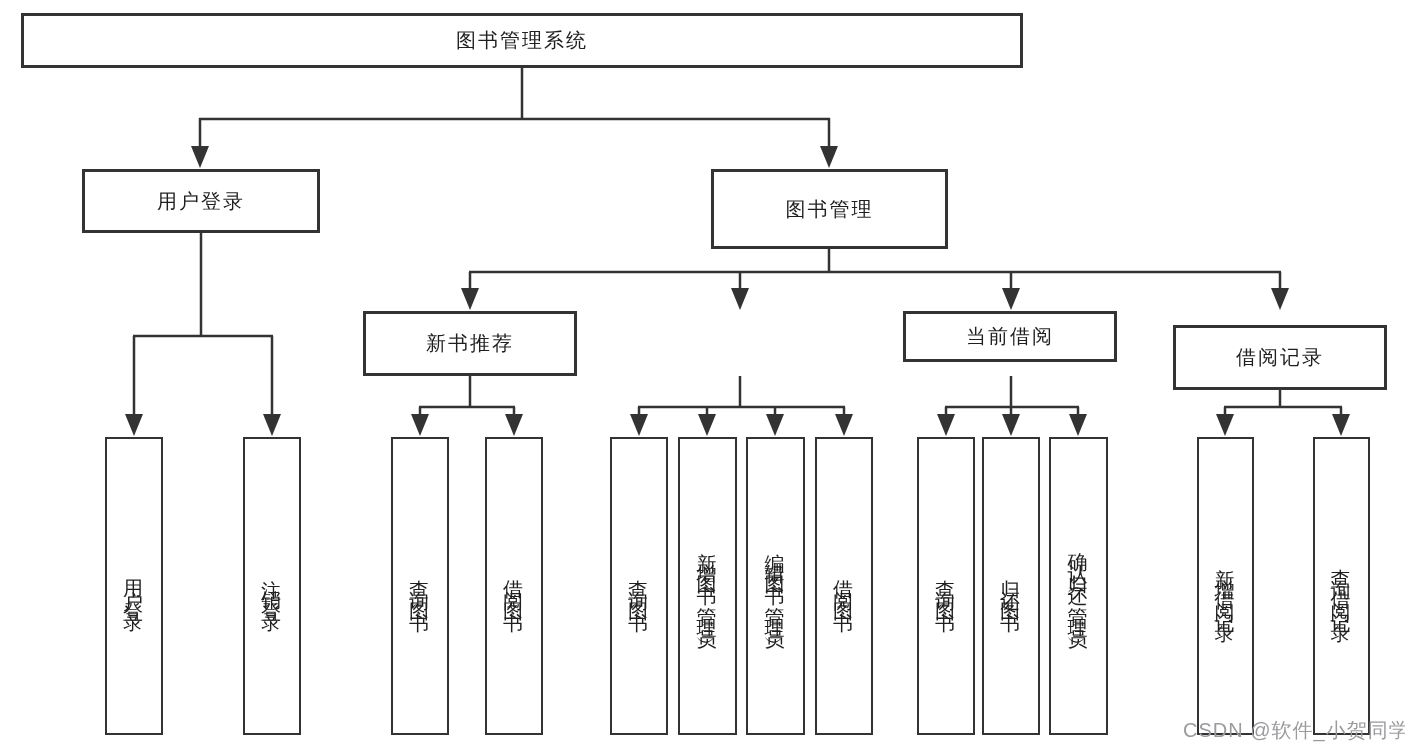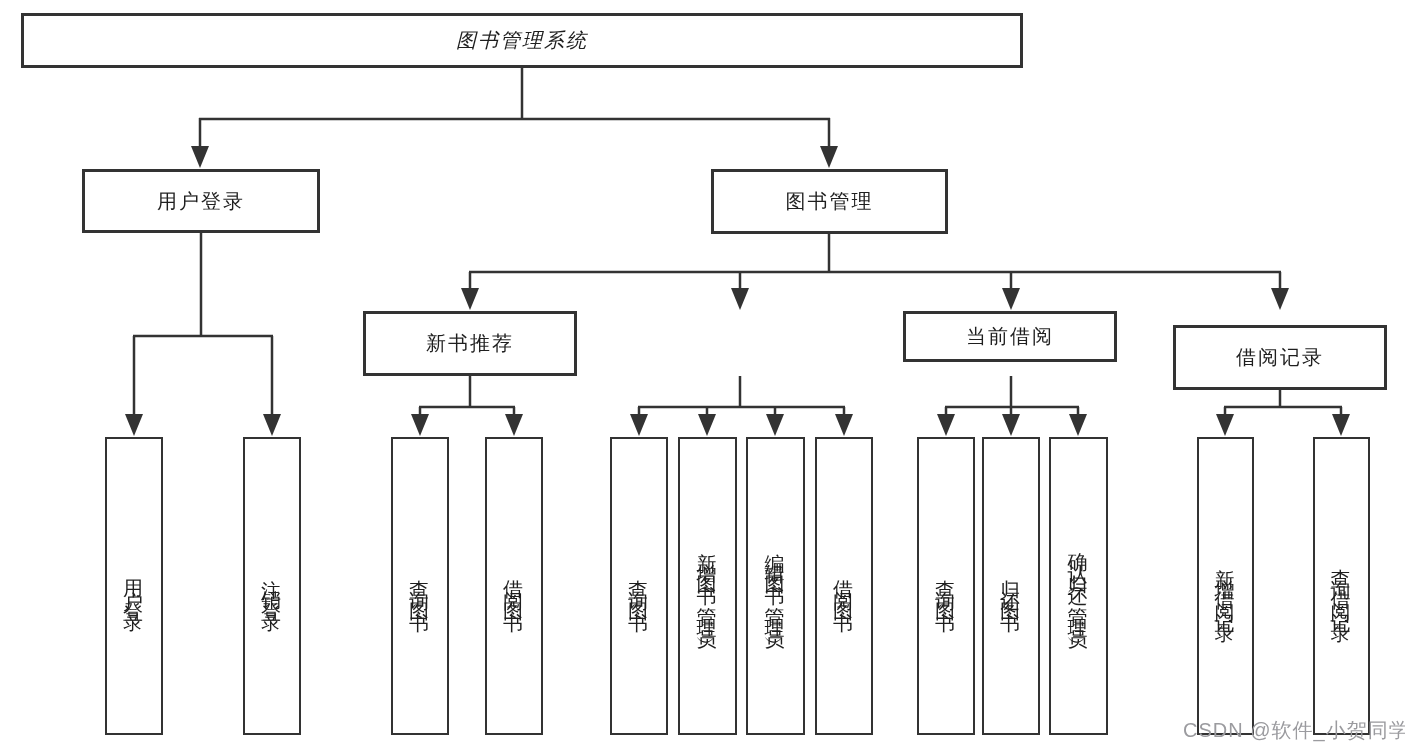--- a/index.html
+++ b/index.html
@@ -118,28 +118,28 @@
       <polygon points="766,414 784,414 775,436"></polygon>
       <polygon points="835,414 853,414 844,436"></polygon>
       <polygon points="937,414 955,414 946,436"></polygon>
       <polygon points="1002,414 1020,414 1011,436"></polygon>
       <polygon points="1069,414 1087,414 1078,436"></polygon>
       <polygon points="1216,414 1234,414 1225,436"></polygon>
       <polygon points="1332,414 1350,414 1341,436"></polygon>
     </g>
   </svg>
 
-  <div class="node" style="left:21px; top:13px; width:1002px; height:55px;font-style:italic;">
+  <div class="node" style="left:21px; top:13px; width:1002px; height:55px;">
     <span class="lbl">图书管理系统</span>
   </div>
 
   <div class="node" style="left:82px; top:169px; width:238px; height:64px;">
     <span class="lbl">用户登录</span>
   </div>
-  <div class="node" style="left:711px; top:169px; width:237px; height:65px;">
+  <div class="node" style="left:711px; top:169px; width:237px; height:80px;">
     <span class="lbl">图书管理</span>
   </div>
 
   <div class="node" style="left:363px; top:311px; width:214px; height:65px;">
     <span class="lbl">新书推荐</span>
   </div>
   <div class="node" style="left:903px; top:311px; width:214px; height:51px;">
     <span class="lbl">当前借阅</span>
   </div>
   <div class="node" style="left:1173px; top:325px; width:214px; height:65px;">

